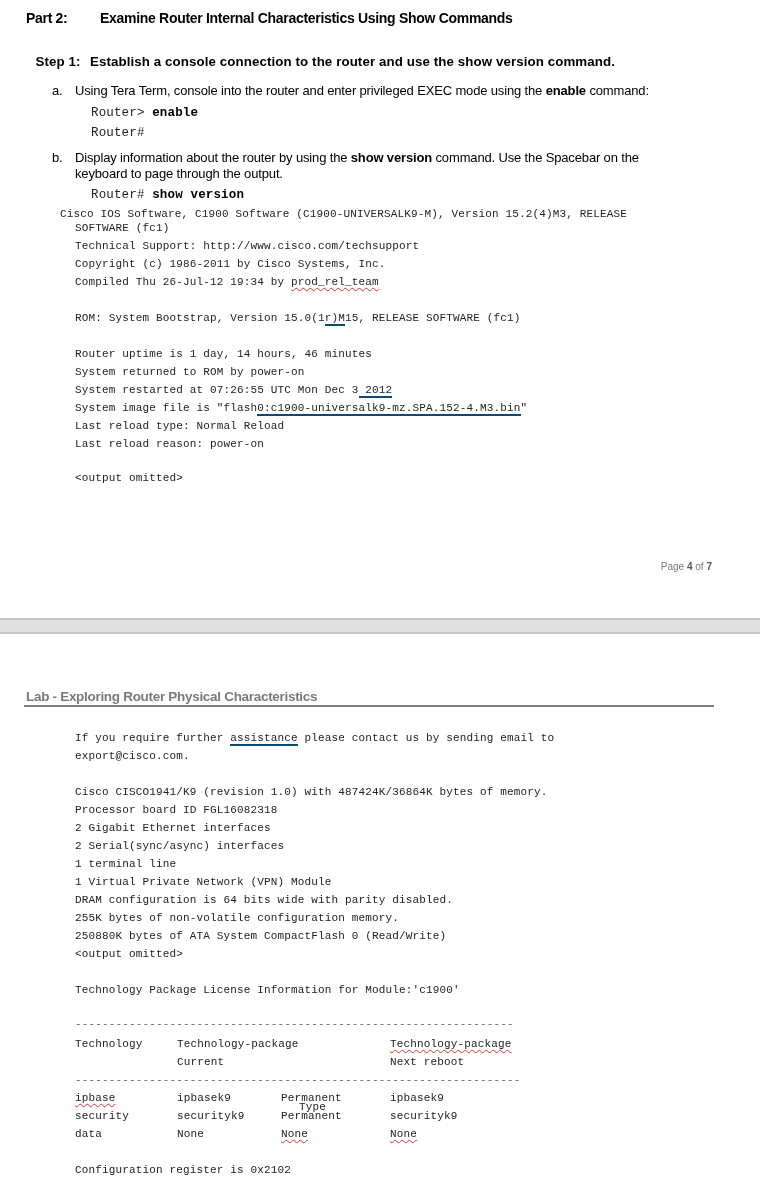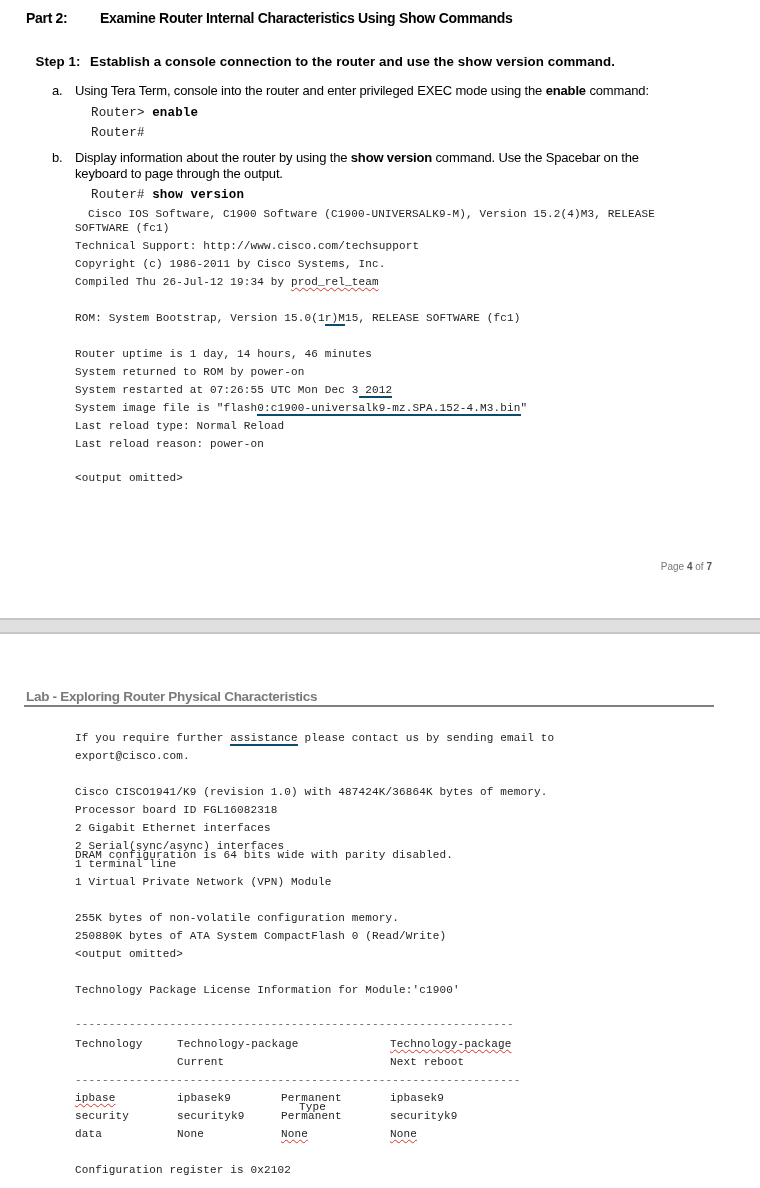--- a/index.html
+++ b/index.html
@@ -43,21 +43,21 @@
 <div class="abs mono prompt" style="left:75px; top:126px;"><span>Router#</span></div>
 
 <div class="abs sans para" style="left:75px; top:150px;">
   <span class="label">b.</span>
   <span>Display information about the router by using the </span><b>show version</b><span> command. Use the Spacebar on the</span><br>
   <span>keyboard to page through the output.</span>
 </div>
 
 <div class="abs mono prompt" style="left:75px; top:188px;"><span>Router# </span><span class="cmd-bold">show version</span></div>
 
-<div class="abs mono" style="left:88px; top:208px;">Cisco IOS Software, C1900 Software (C1900-UNIVERSALK9-M), Version 15.2(4)M3, RELEASE</div>
+<div class="abs mono" style="left:60px; top:208px;">Cisco IOS Software, C1900 Software (C1900-UNIVERSALK9-M), Version 15.2(4)M3, RELEASE</div>
 <div class="abs mono" style="left:75px; top:222px;">SOFTWARE (fc1)</div>
 <div class="abs mono" style="left:75px; top:240px;">Technical Support: http://www.cisco.com/techsupport</div>
 <div class="abs mono" style="left:75px; top:258px;">Copyright (c) 1986-2011 by Cisco Systems, Inc.</div>
 <div class="abs mono" style="left:75px; top:276px;"><span>Compiled Thu 26-Jul-12 19:34 by </span><span class="squiggle-red">prod_rel_team</span></div>
 
 <div class="abs mono" style="left:75px; top:312px;"><span>ROM: System Bootstrap, Version 15.0(1</span><span class="ul-blue">r)M</span><span>15, RELEASE SOFTWARE (fc1)</span></div>
 
 <div class="abs mono" style="left:75px; top:348px;">Router uptime is 1 day, 14 hours, 46 minutes</div>
 <div class="abs mono" style="left:75px; top:366px;">System returned to ROM by power-on</div>
 <div class="abs mono" style="left:75px; top:384px;"><span>System restarted at 07:26:55 UTC Mon Dec 3</span><span class="ul-blue"> 2012</span></div>
@@ -75,21 +75,21 @@
 
 <div class="abs mono" style="left:75px; top:732px;"><span>If you require further </span><span class="ul-blue">assistance</span><span> please contact us by sending email to</span></div>
 <div class="abs mono" style="left:75px; top:750px;">export@cisco.com.</div>
 
 <div class="abs mono" style="left:75px; top:786px;">Cisco CISCO1941/K9 (revision 1.0) with 487424K/36864K bytes of memory.</div>
 <div class="abs mono" style="left:75px; top:804px;">Processor board ID FGL16082318</div>
 <div class="abs mono" style="left:75px; top:822px;">2 Gigabit Ethernet interfaces</div>
 <div class="abs mono" style="left:75px; top:840px;">2 Serial(sync/async) interfaces</div>
 <div class="abs mono" style="left:75px; top:858px;">1 terminal line</div>
 <div class="abs mono" style="left:75px; top:876px;">1 Virtual Private Network (VPN) Module</div>
-<div class="abs mono" style="left:75px; top:849px;text-align:right;">DRAM configuration is 64 bits wide with parity disabled.</div>
+<div class="abs mono" style="left:75px; top:894px;text-align:right;">DRAM configuration is 64 bits wide with parity disabled.</div>
 <div class="abs mono" style="left:75px; top:912px;">255K bytes of non-volatile configuration memory.</div>
 <div class="abs mono" style="left:75px; top:930px;">250880K bytes of ATA System CompactFlash 0 (Read/Write)</div>
 <div class="abs mono" style="left:75px; top:948px;">&lt;output omitted&gt;</div>
 
 <div class="abs mono" style="left:75px; top:984px;">Technology Package License Information for Module:'c1900'</div>
 
 <div class="abs mono" style="left:75px; top:1018px; color:#666;">-----------------------------------------------------------------</div>
 
 <div class="abs mono" style="left:75px; top:1038px;">Technology</div>
 <div class="abs mono" style="left:177px; top:1038px;">Technology-package</div>

